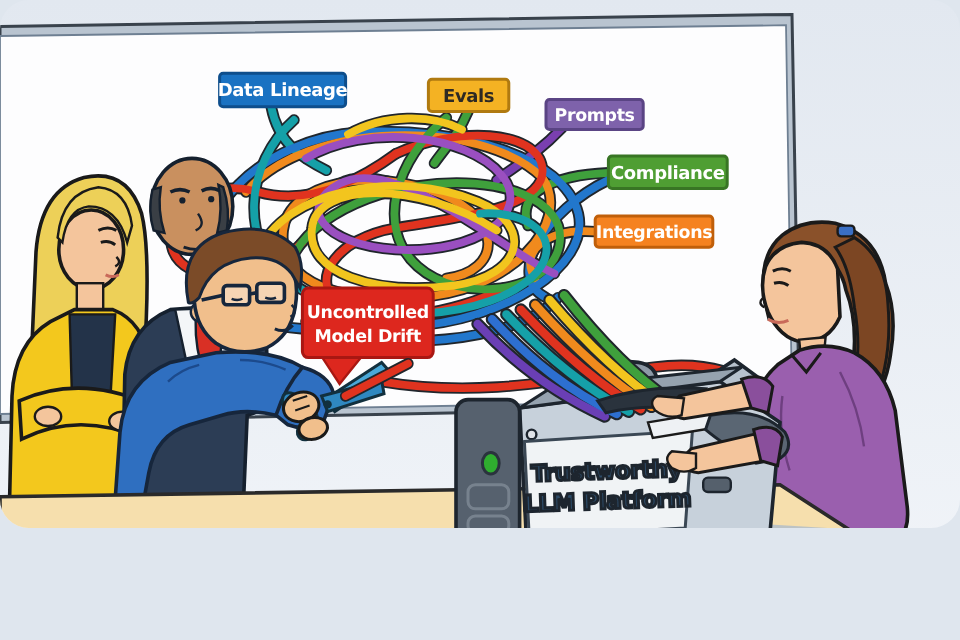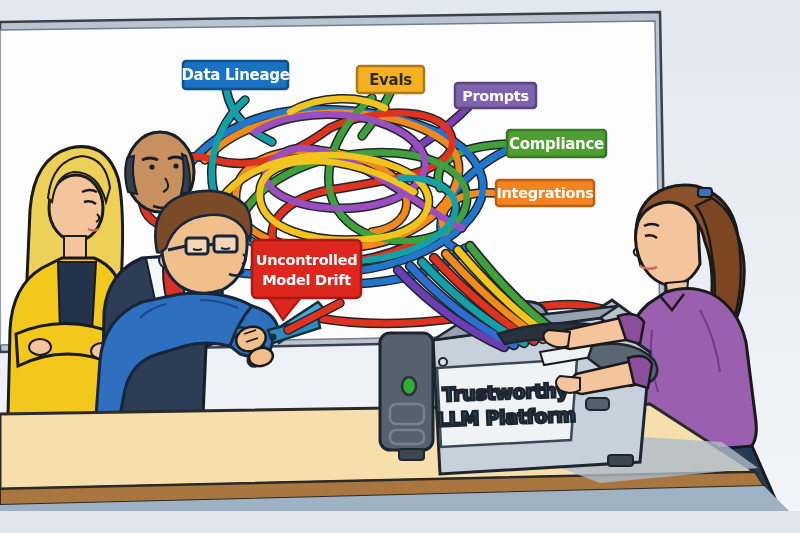--- a/index.html
+++ b/index.html
@@ -1,16 +1,16 @@
 <!DOCTYPE html>
 <html><head>
 <meta charset="utf-8">
 <style>
   html,body{margin:0;padding:0;background:#dfe6ee;}
-  .stage{width:800px;height:511px;position:relative;overflow:hidden;}
+  .stage{width:800px;height:440px;position:relative;overflow:hidden;border-radius:24px;}
   svg{display:block;}
   text{font-family:"DejaVu Sans","Liberation Sans",sans-serif;font-weight:bold;}
   .lbl{letter-spacing:-0.3px;}
 </style>
 </head>
 <body>
 
 <div class="stage">
 <svg width="800" height="533" viewBox="0 0 800 533" xmlns="http://www.w3.org/2000/svg">
   <defs>

